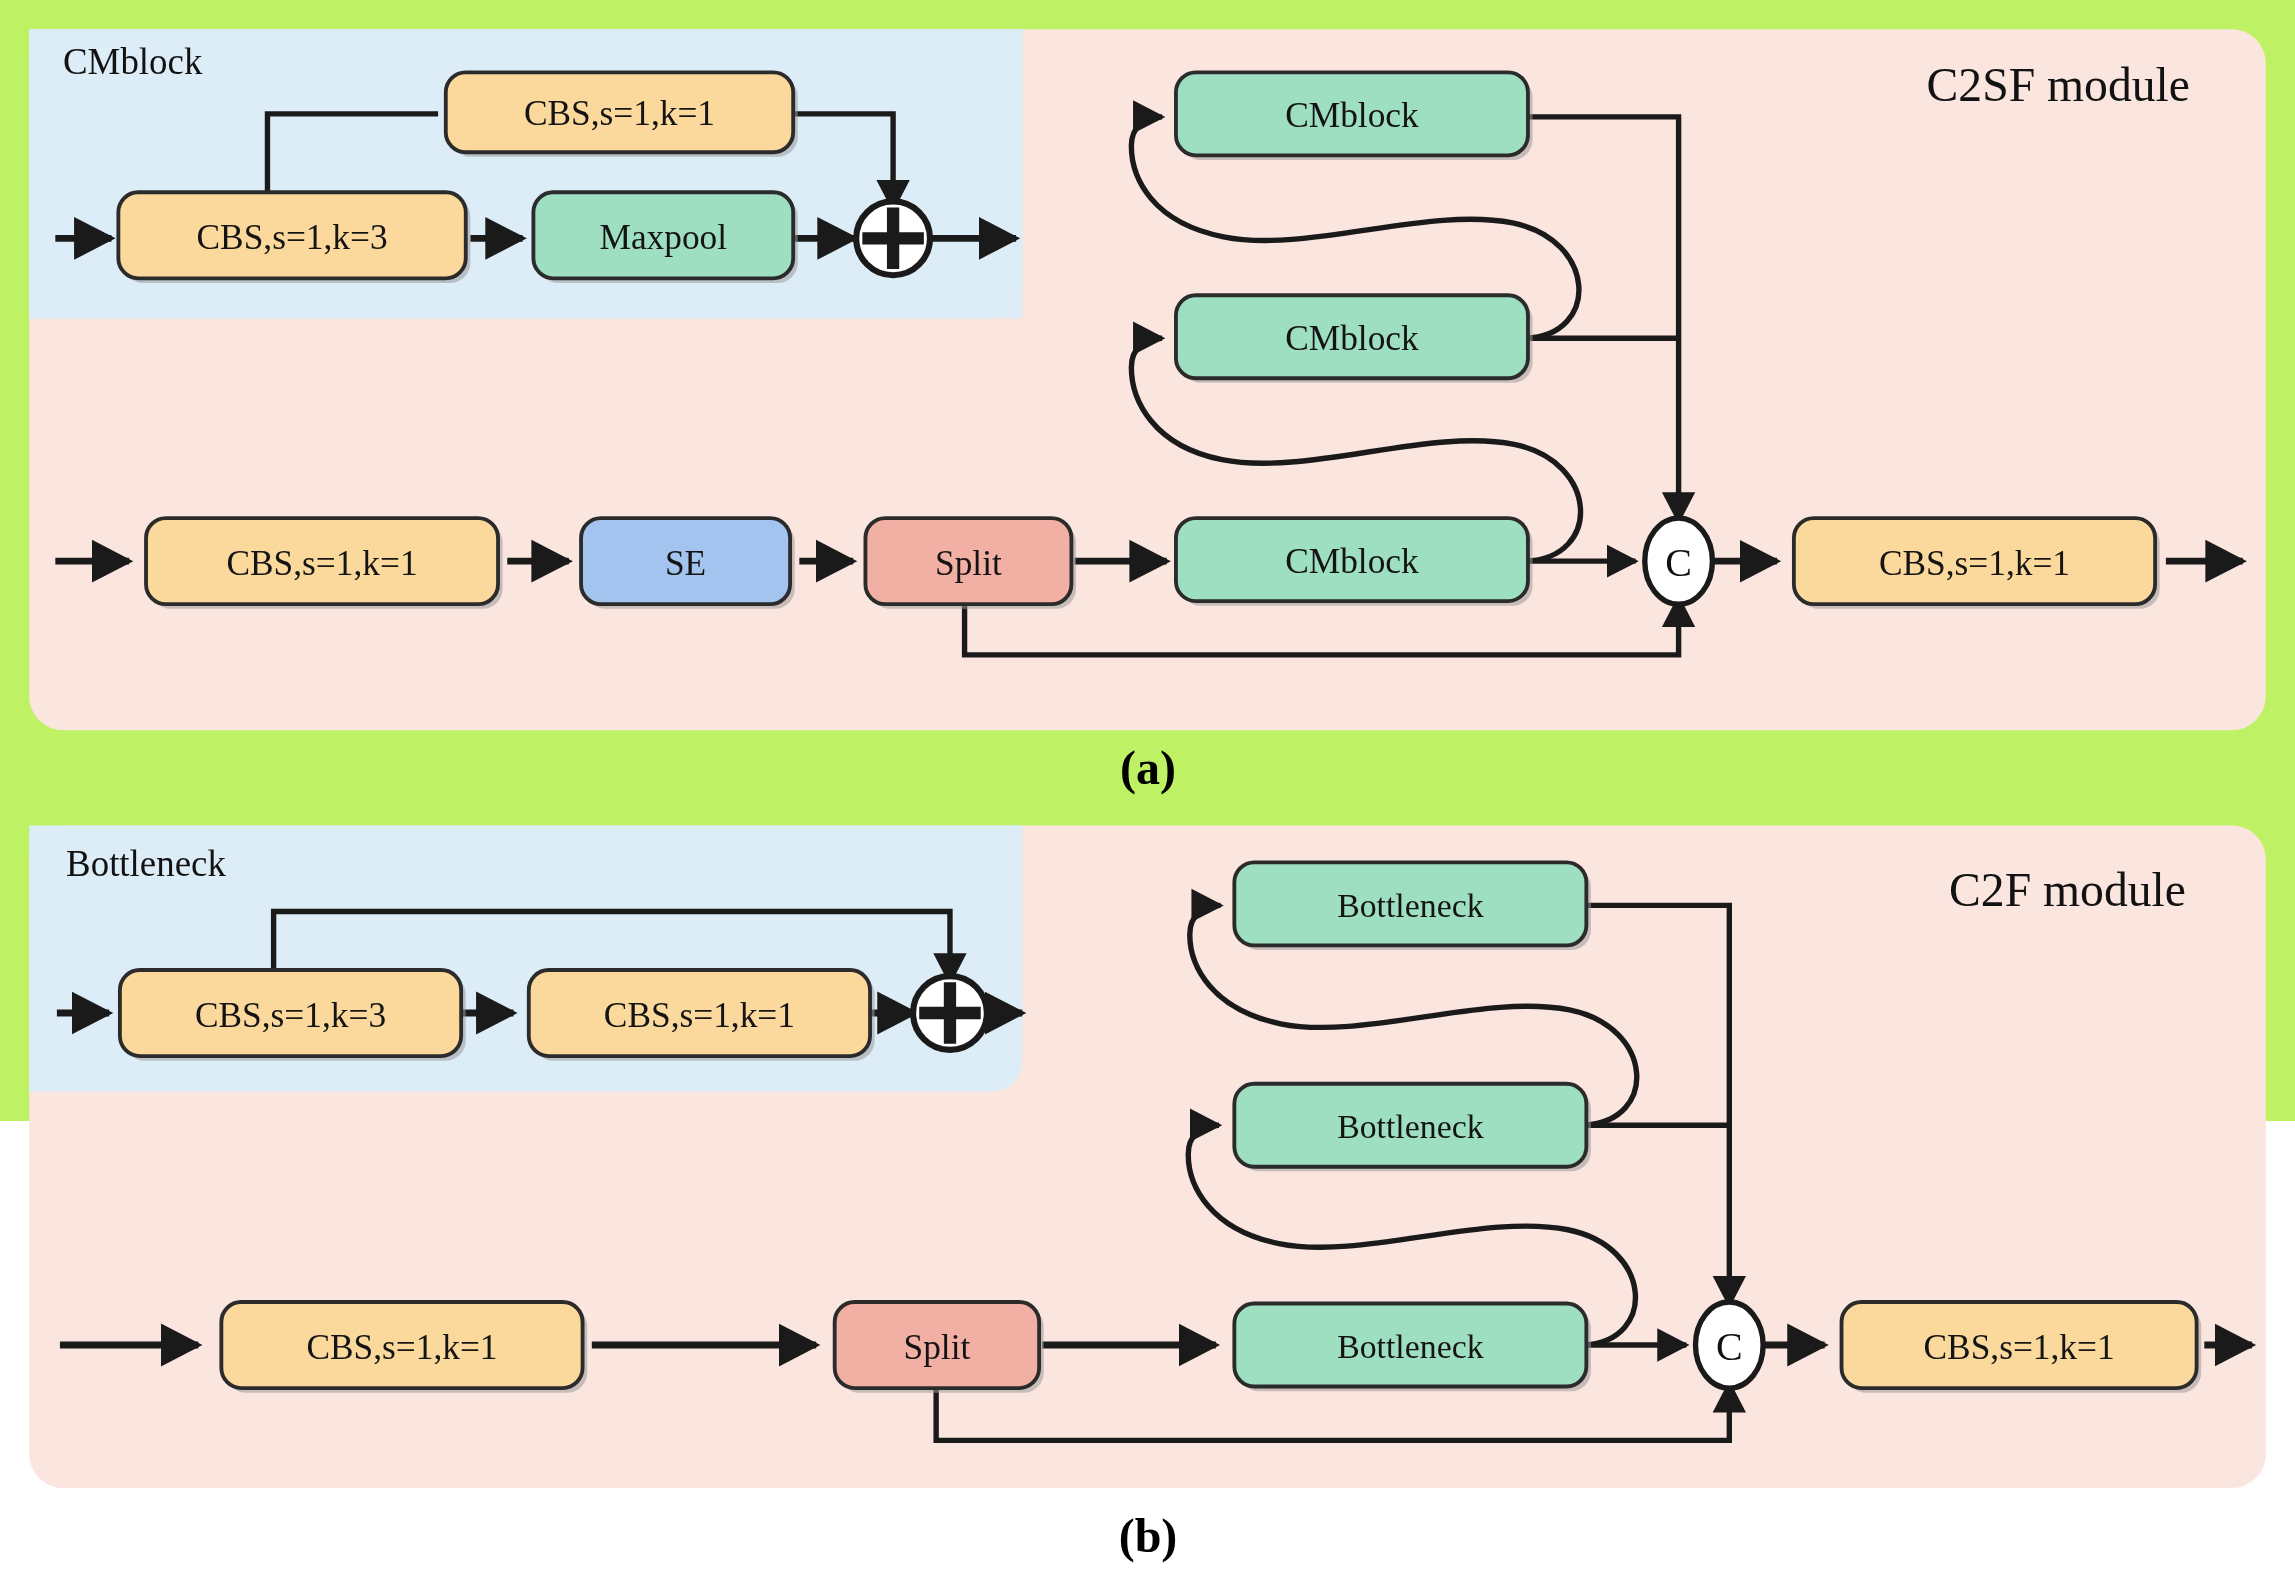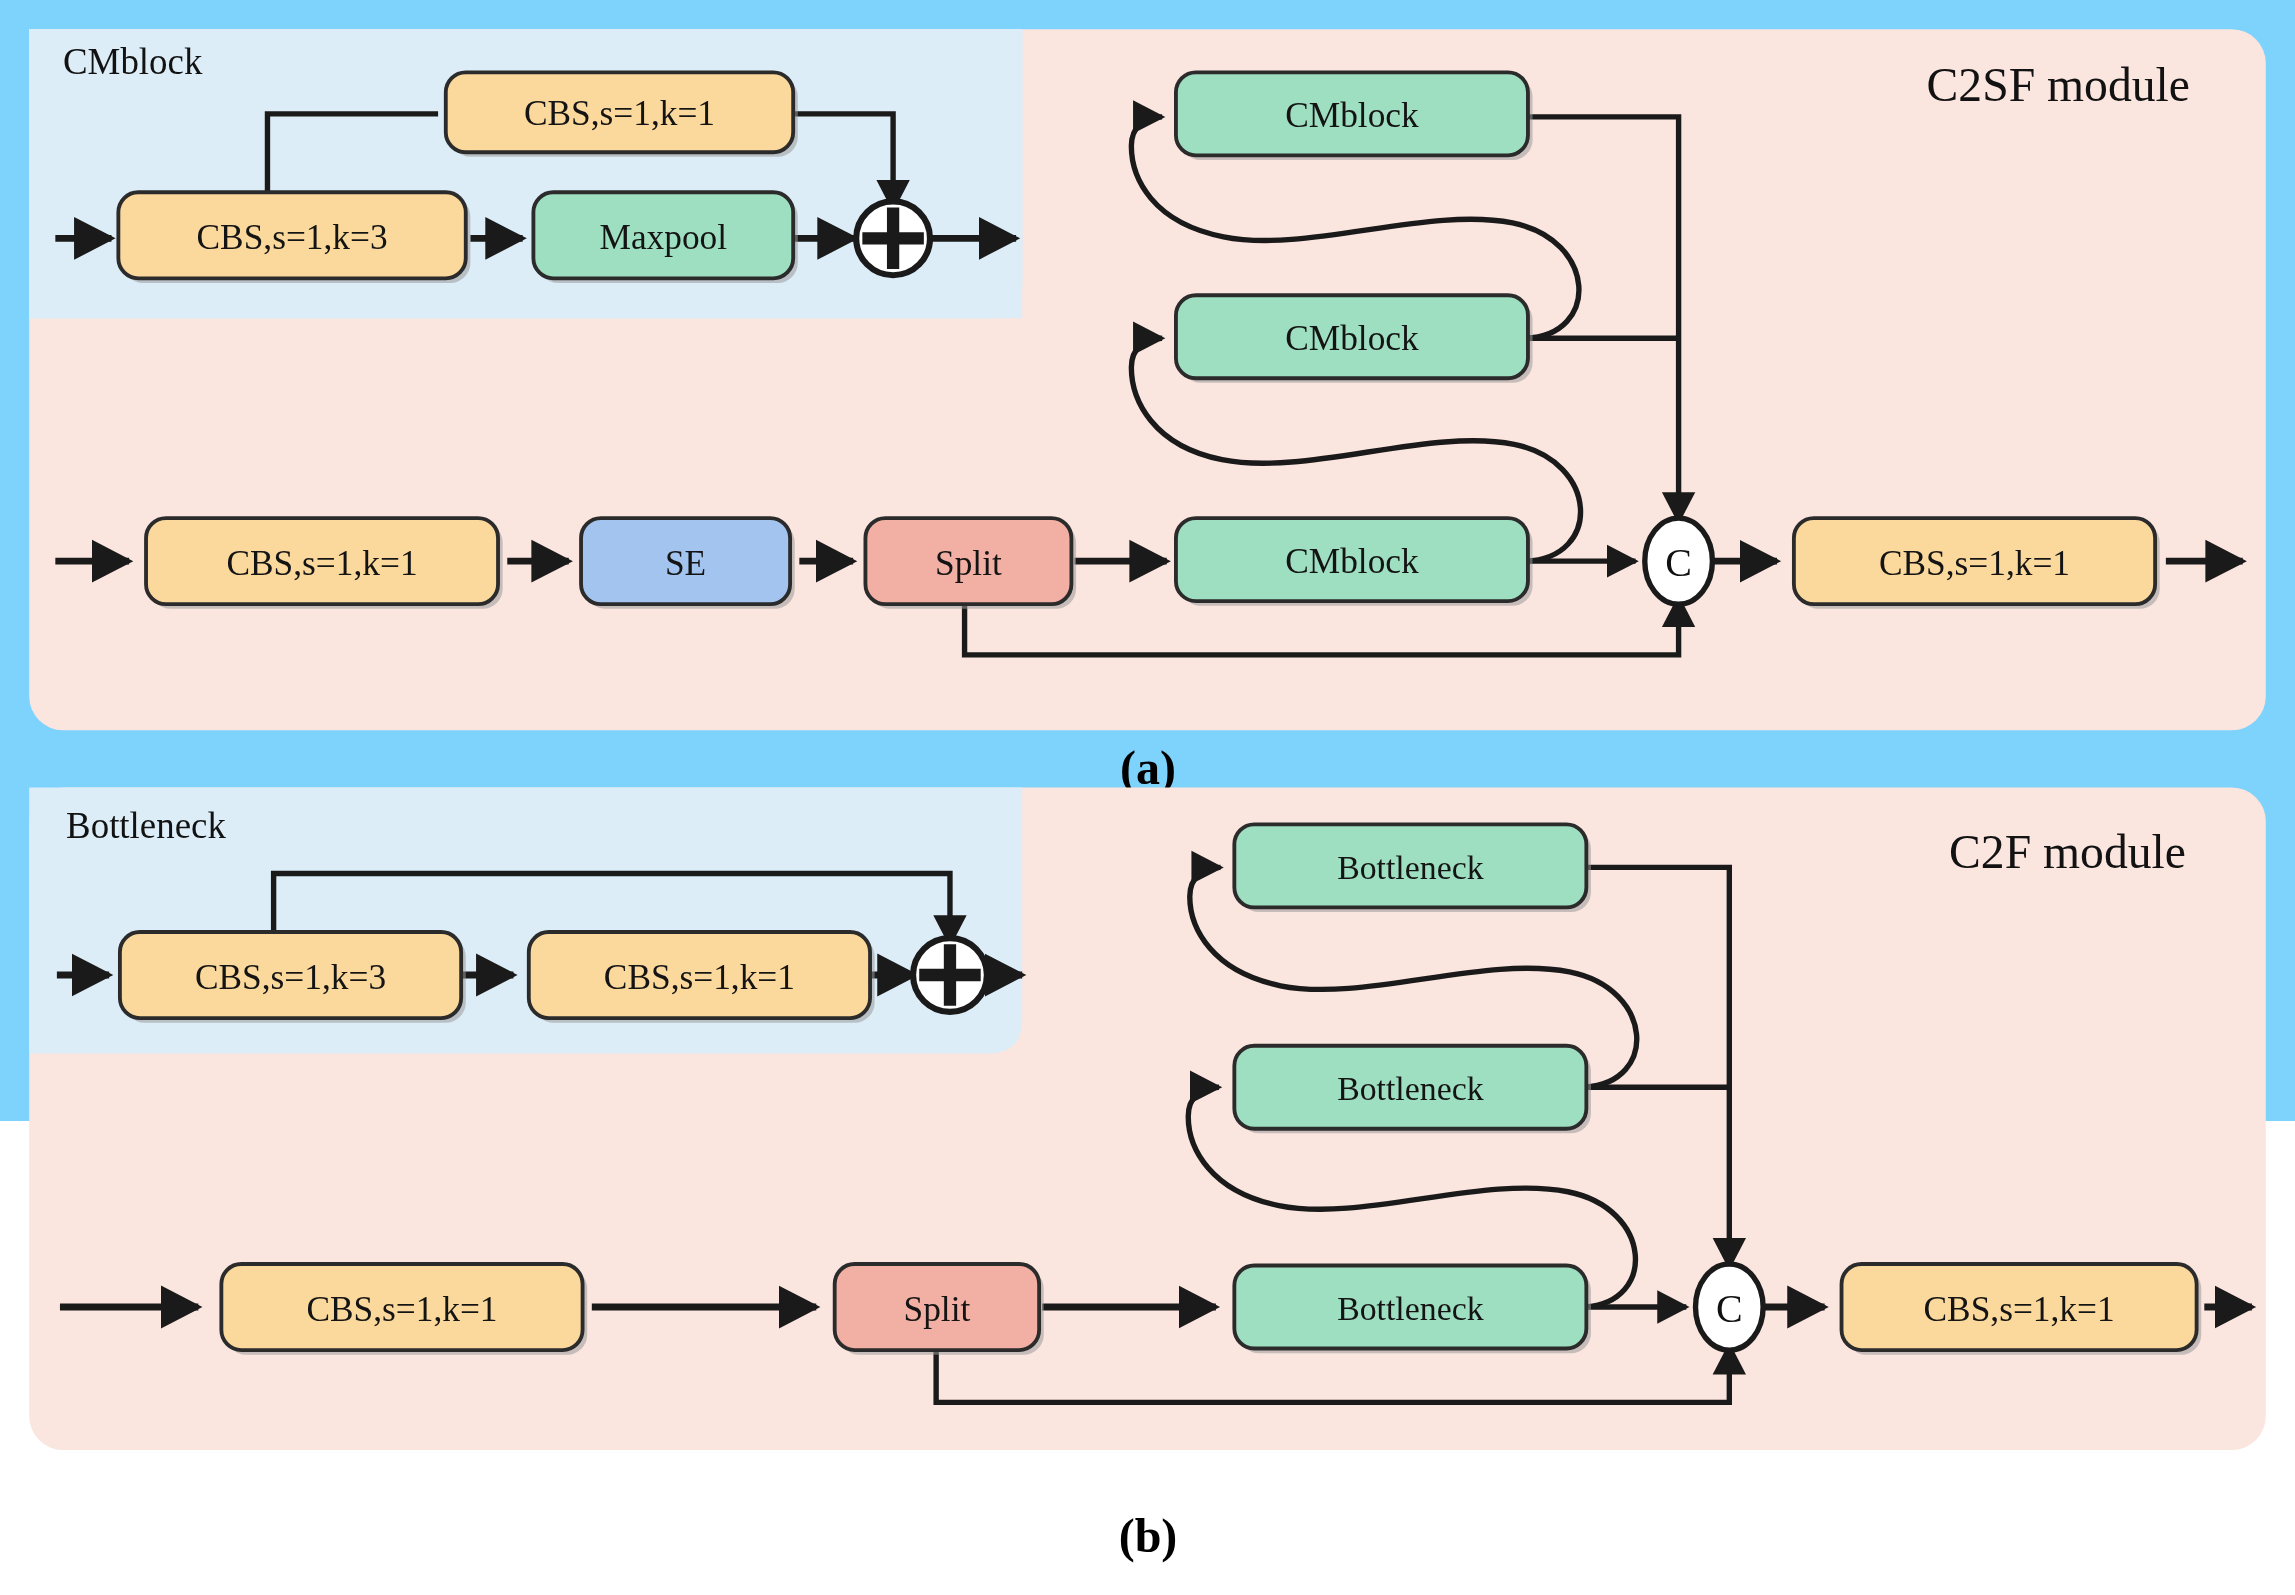--- a/index.html
+++ b/index.html
@@ -1,21 +1,21 @@
 <!DOCTYPE html>
 <html style="font-size:12.3px"><head>
 <meta charset="utf-8">
 <style>
   html,body{margin:0;padding:0;background:#ffffff;}
   body{
     width:2295px;height:1595px;
     font-family:"Liberation Serif","DejaVu Serif",serif;
     overflow:hidden;
   }
-  #root{position:relative;width:2295px;height:1121px;background:#7dd3fc;}
+  #root{position:relative;width:2295px;height:1121px;background:#bef264;}
   .panel{position:absolute;}
   svg{display:block;}
   .node-label{
     font-family:"Liberation Serif","DejaVu Serif",serif;
     font-size:46px;fill:#141414;text-anchor:middle;dominant-baseline:central;
   }
   .node-label-sm{
     font-family:"Liberation Serif","DejaVu Serif",serif;
     font-size:44px;fill:#141414;text-anchor:middle;dominant-baseline:central;
   }
@@ -166,21 +166,21 @@
       <g>
         <rect class="boxshadow" x="2340" y="680" width="470" height="112" rx="26" ry="26"></rect>
         <rect x="2334" y="674" width="470" height="112" rx="26" ry="26" fill="#FBD89B" stroke="#2b2b2b" stroke-width="5"></rect>
         <text class="node-label" x="2569" y="732">CBS,s=1,k=1</text>
       </g>
     </svg>
   </div>
 
   <div class="subcap" style="left:1071px;top:740px;">(a)</div>
 
-  <div class="panel" style="left:0px;top:781px;width:2295px;height:677px;">
+  <div class="panel" style="left:0px;top:819px;width:2295px;height:677px;">
     <svg width="2295" height="677" viewBox="0 0 2986 880">
       <defs>
         <marker id="ah2" markerWidth="7" markerHeight="7" refX="5.4" refY="3.5" orient="auto" markerUnits="strokeWidth">
           <path d="M0,0.4 L6,3.5 L0,6.6 z" fill="#1a1a1a"></path>
         </marker>
       </defs>
 
       <rect x="38" y="8" width="2910" height="862" rx="44" ry="44" fill="#FBE5DF"></rect>
 
       <path d="M38,8 h1292 v302 q0,44 -44,44 h-1248 z" fill="#DCEDF8"></path>

